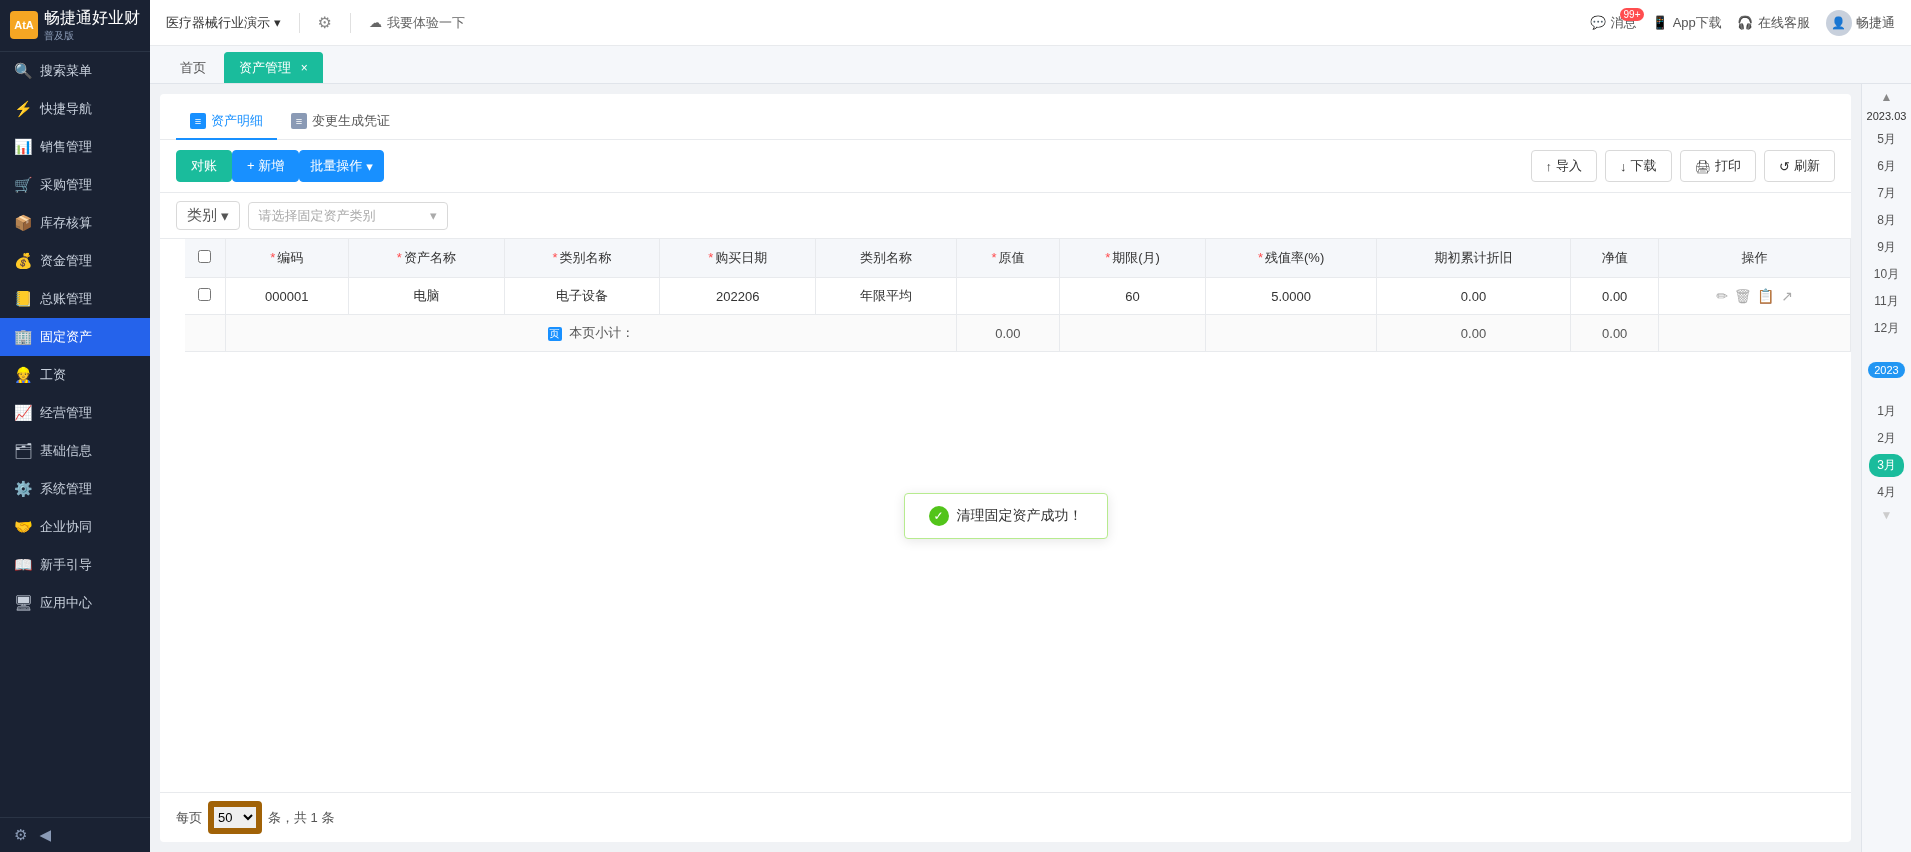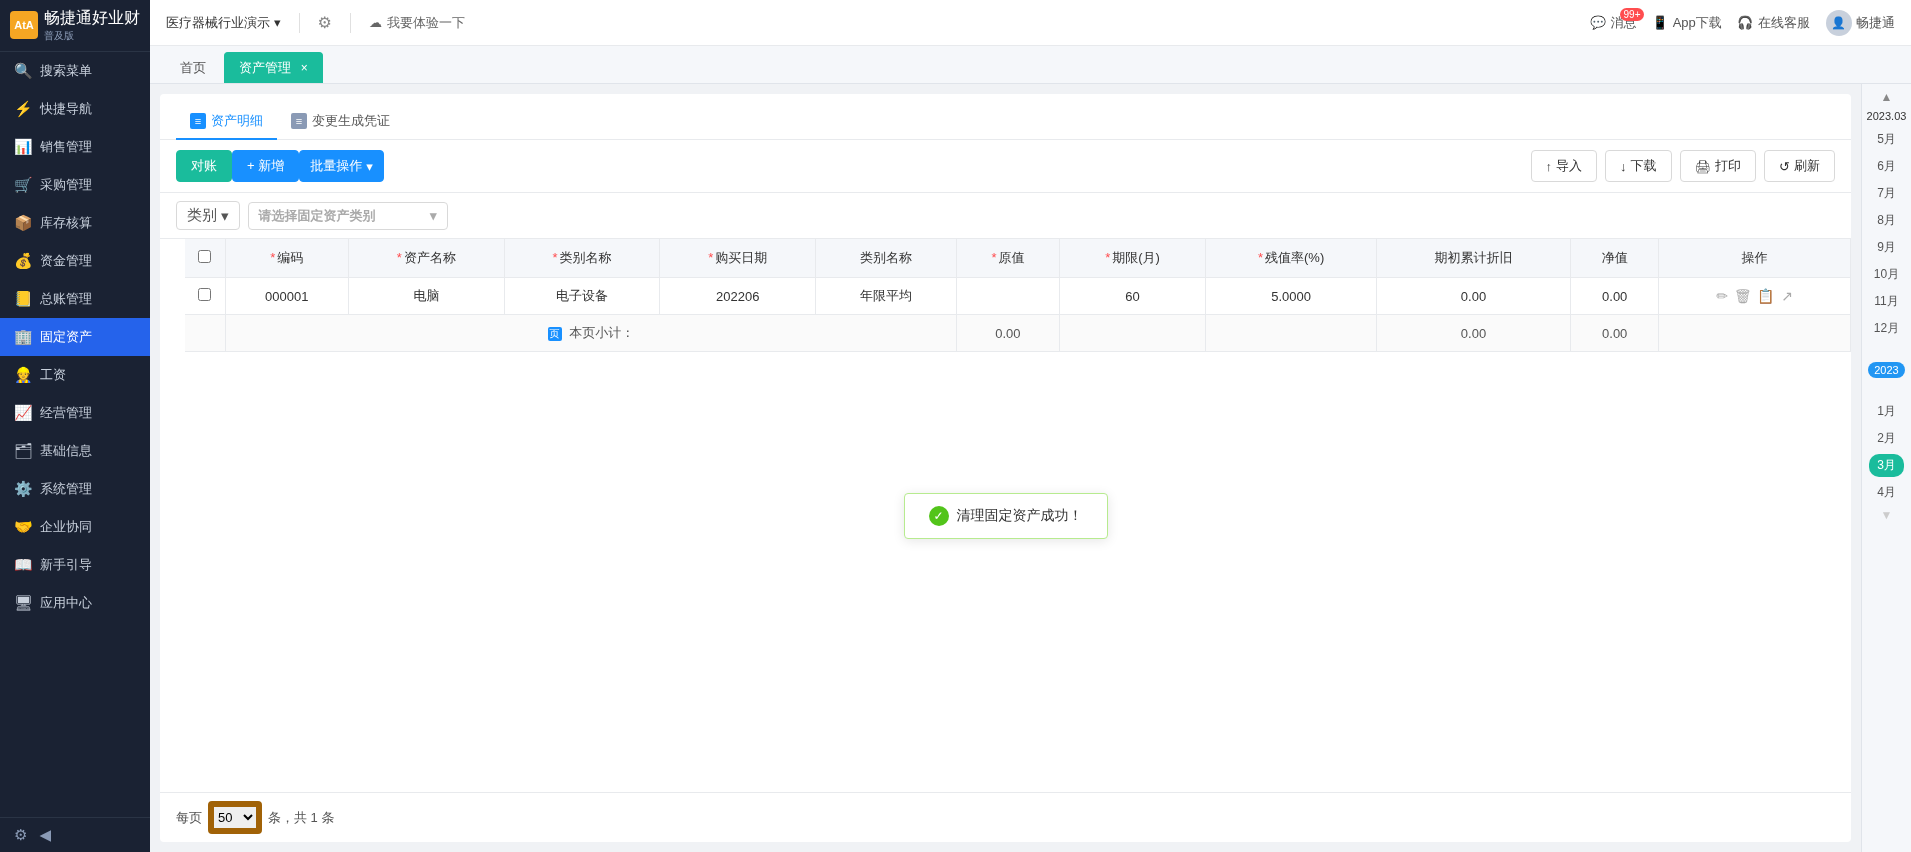--- a/index.html
+++ b/index.html
@@ -240,21 +240,20 @@
     .filter-input {
       display: flex; align-items: center; gap: 4px;
       border: 1px solid #d9d9d9;
       border-radius: 4px;
       padding: 4px 10px;
       font-size: 13px;
       color: #aaa;
       cursor: pointer;
       background: #fff;
       min-width: 200px;
-      font-weight: bold;
     }
 
     
     .table-container {
       flex: 1;
       overflow: auto;
       position: relative;
     }
     table {
       width: 100%;

